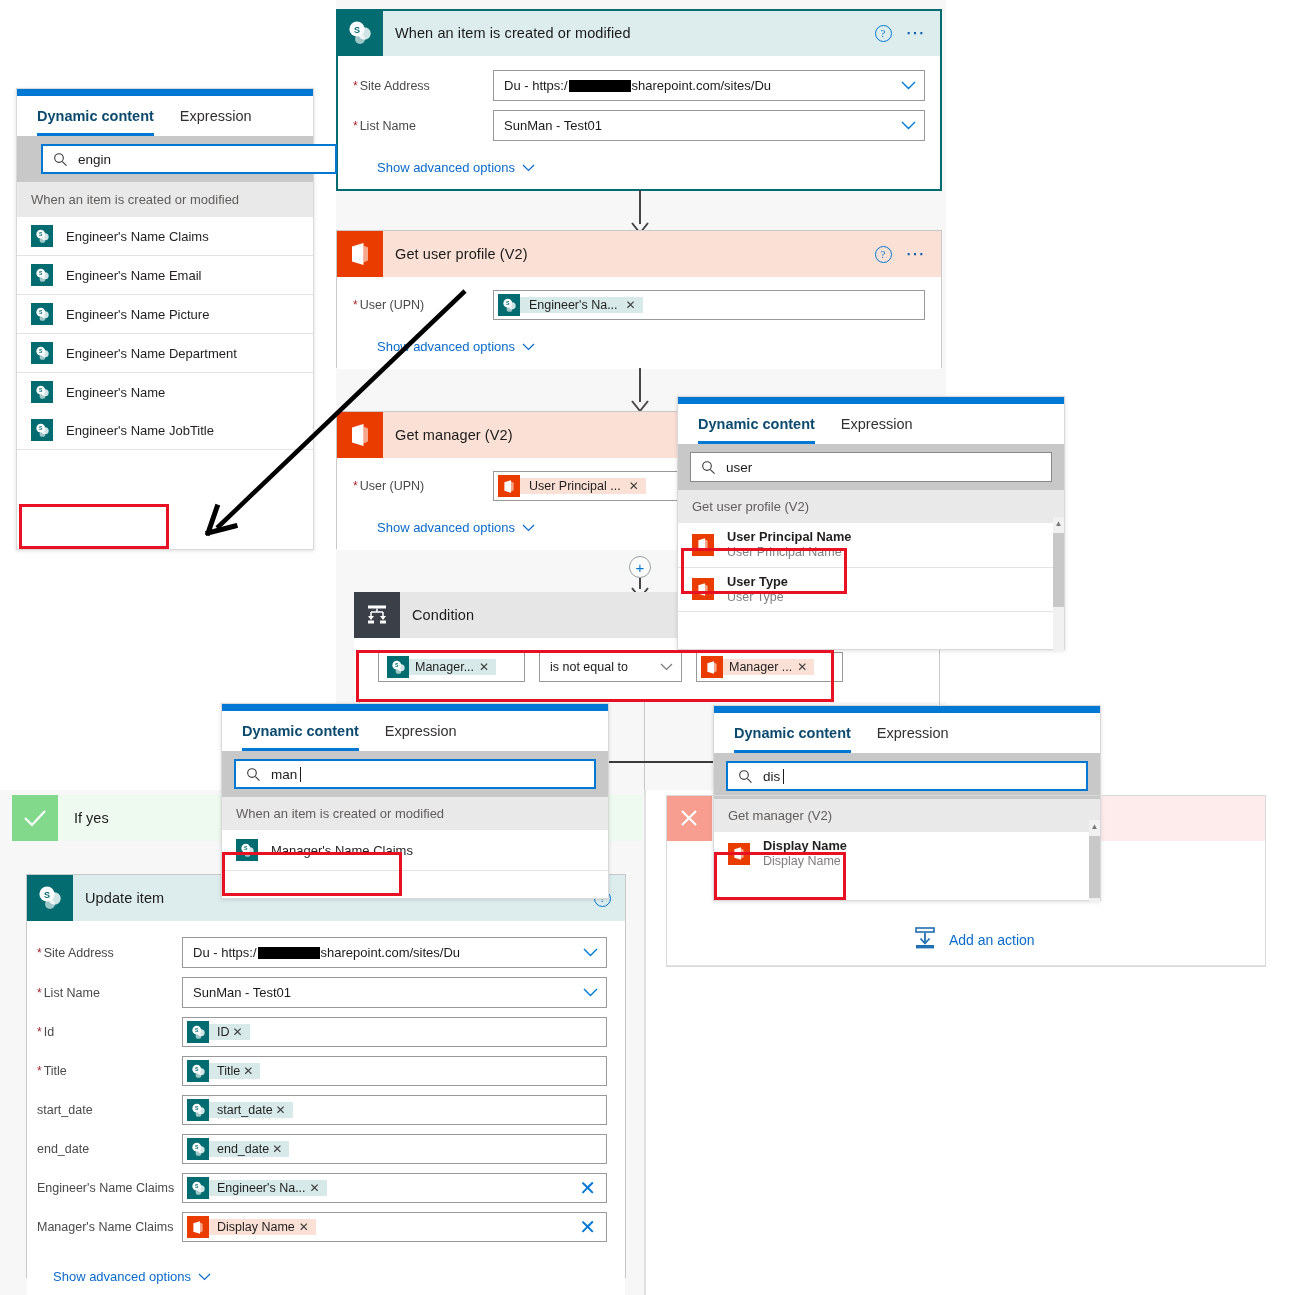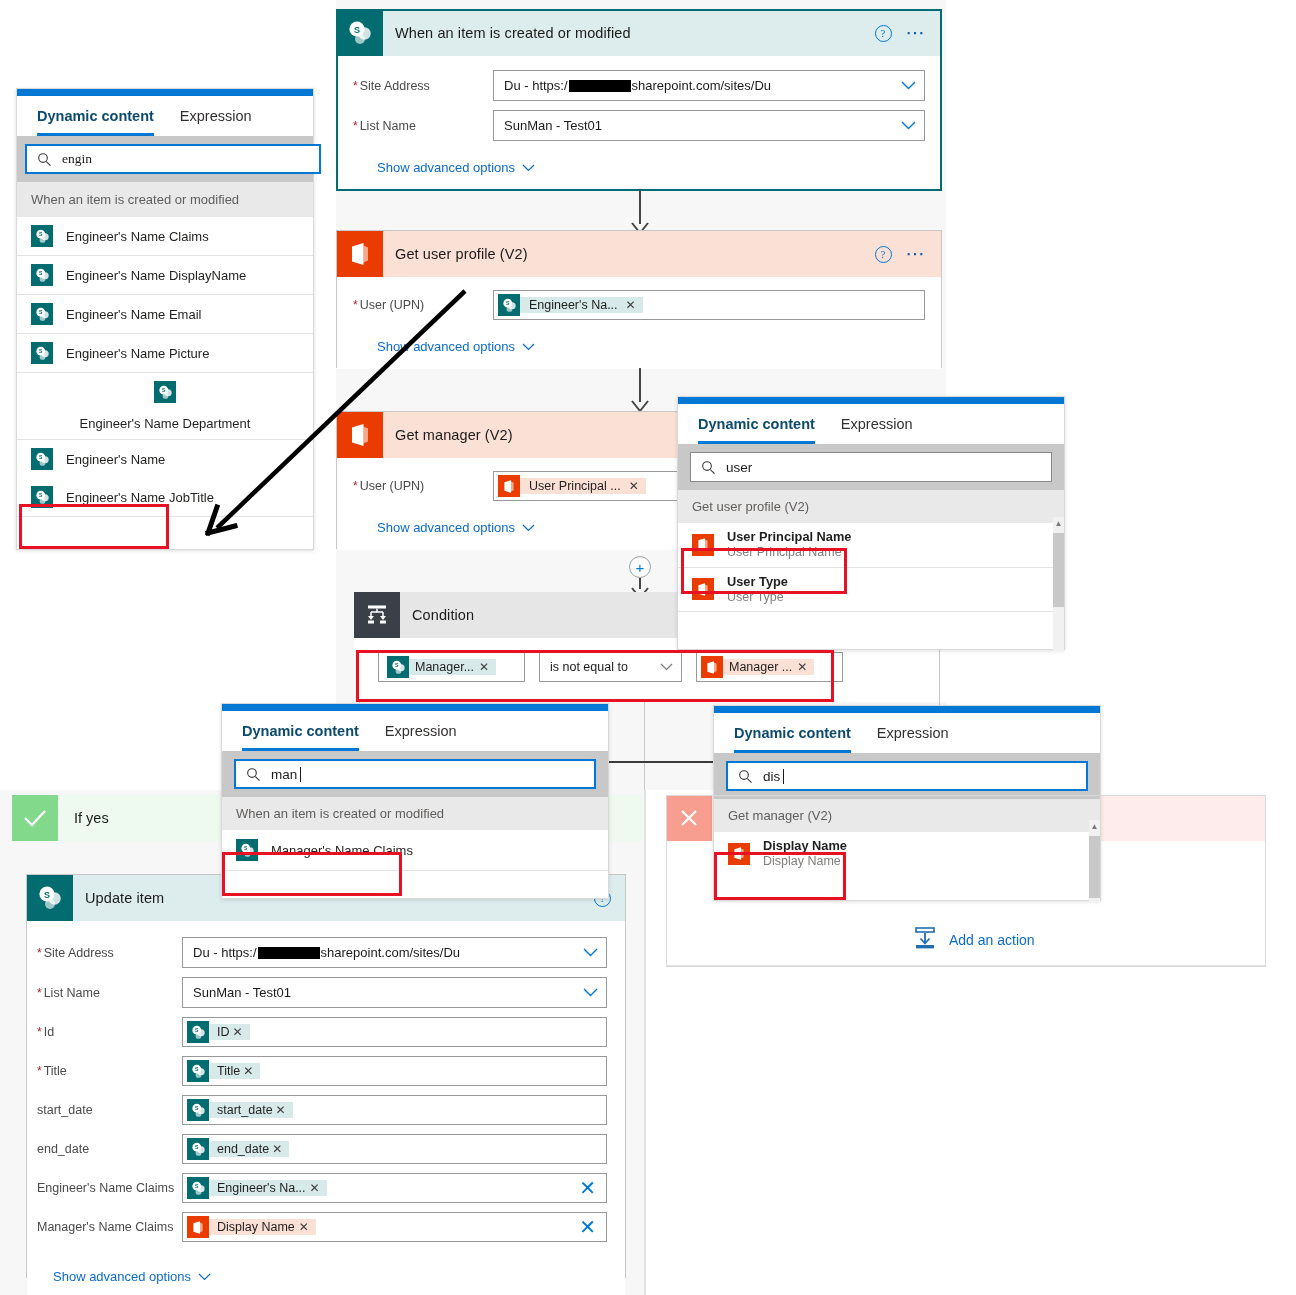--- a/index.html
+++ b/index.html
@@ -525,21 +525,21 @@
     </span>
     <span>Add an action</span>
   </div>
 
   <div class="abs dcp" style="left:16px; top:88px; width:298px; height:462px;">
     <div class="dcp-top"></div>
     <div class="dcp-tabs">
       <div class="dcp-tab active">Dynamic content</div>
       <div class="dcp-tab">Expression</div>
     </div>
-    <div class="dcp-searchwrap" style="padding:8px 8px;font-family:Liberation Serif, serif;">
+    <div class="dcp-searchwrap" style="padding:8px 24px;">
       <div class="dcp-search" style="width:296px;">
         <svg width="15" height="15" viewBox="0 0 16 16">
             <circle cx="6.4" cy="6.4" r="4.6" fill="none" stroke="#3b3b3b" stroke-width="1.2"></circle>
             <path d="M10 10.2 L14.4 14.6" stroke="#3b3b3b" stroke-width="1.2"></path>
           </svg>
         <span class="q">engin</span>
       </div>
     </div>
     <div class="dcp-group" style="padding:10px 14px;">When an item is created or modified</div>
     <div>
@@ -556,45 +556,34 @@
       </div>
       <div class="dcp-item" style="padding:8px 14px;">
         <span class="di-icon di-sp">
             <svg width="15" height="15" viewBox="0 0 26 26">
               <circle cx="10" cy="9" r="7.6" fill="#fff"></circle>
               <circle cx="17.5" cy="13.5" r="6.2" fill="#fff" opacity=".82"></circle>
               <circle cx="13" cy="19" r="5" fill="#fff" opacity=".62"></circle>
               <text x="10" y="12.6" font-size="9" font-family="Liberation Sans, sans-serif" font-weight="bold" fill="#036c70" text-anchor="middle">S</text>
             </svg>
           </span>
-        <span class="di-name">Engineer's Name DisplayName</span>
+        <span class="di-name">Engineer's Name Email</span>
       </div>
       <div class="dcp-item" style="padding:8px 14px;">
         <span class="di-icon di-sp">
             <svg width="15" height="15" viewBox="0 0 26 26">
               <circle cx="10" cy="9" r="7.6" fill="#fff"></circle>
               <circle cx="17.5" cy="13.5" r="6.2" fill="#fff" opacity=".82"></circle>
               <circle cx="13" cy="19" r="5" fill="#fff" opacity=".62"></circle>
               <text x="10" y="12.6" font-size="9" font-family="Liberation Sans, sans-serif" font-weight="bold" fill="#036c70" text-anchor="middle">S</text>
             </svg>
           </span>
-        <span class="di-name">Engineer's Name Email</span>
+        <span class="di-name">Engineer's Name Picture</span>
       </div>
       <div class="dcp-item" style="padding:8px 14px;">
-        <span class="di-icon di-sp">
-            <svg width="15" height="15" viewBox="0 0 26 26">
-              <circle cx="10" cy="9" r="7.6" fill="#fff"></circle>
-              <circle cx="17.5" cy="13.5" r="6.2" fill="#fff" opacity=".82"></circle>
-              <circle cx="13" cy="19" r="5" fill="#fff" opacity=".62"></circle>
-              <text x="10" y="12.6" font-size="9" font-family="Liberation Sans, sans-serif" font-weight="bold" fill="#036c70" text-anchor="middle">S</text>
-            </svg>
-          </span>
-        <span class="di-name">Engineer's Name Picture</span>
-      </div>
-      <div class="dcp-item" style="padding:8px 14px;flex-direction:column;">
         <span class="di-icon di-sp">
             <svg width="15" height="15" viewBox="0 0 26 26">
               <circle cx="10" cy="9" r="7.6" fill="#fff"></circle>
               <circle cx="17.5" cy="13.5" r="6.2" fill="#fff" opacity=".82"></circle>
               <circle cx="13" cy="19" r="5" fill="#fff" opacity=".62"></circle>
               <text x="10" y="12.6" font-size="9" font-family="Liberation Sans, sans-serif" font-weight="bold" fill="#036c70" text-anchor="middle">S</text>
             </svg>
           </span>
         <span class="di-name">Engineer's Name Department</span>
       </div>

